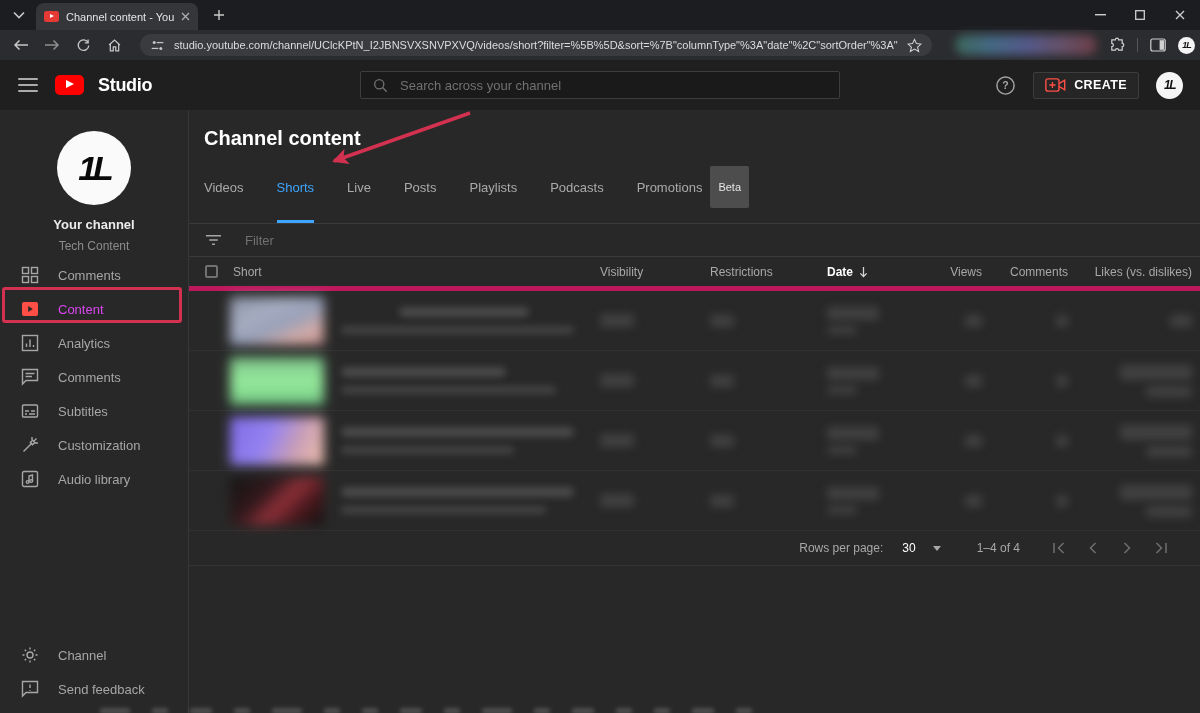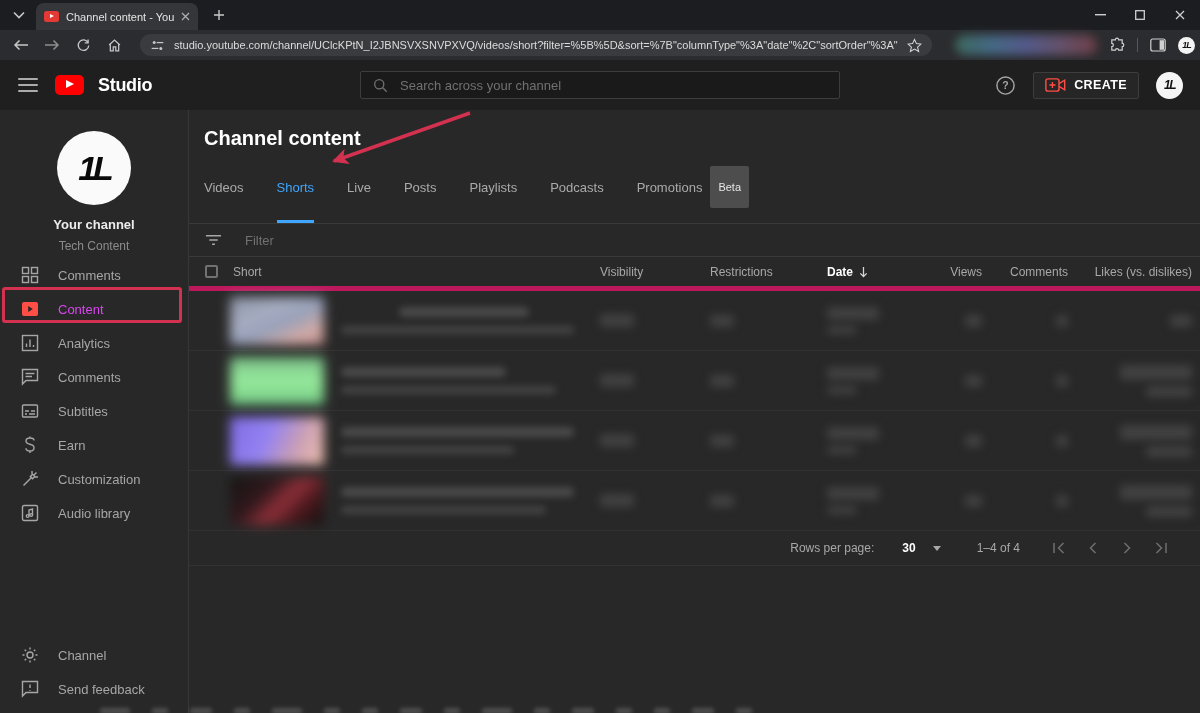--- a/index.html
+++ b/index.html
@@ -89,21 +89,21 @@
   .b-date1 { width:52px; height:13px; }
   .b-date2 { width:30px; height:8px; margin-top:6px; }
   .cell-right { display:flex; flex-direction:column; align-items:flex-end; }
   .b-views { width:17px; height:12px; }
   .b-com { width:12px; height:12px; }
   .b-likes-sm { width:22px; height:12px; }
   .b-likes1 { width:72px; height:15px; }
   .b-likes2 { width:46px; height:11px; margin-top:6px; }
 
   .table-footer { height:35px; border-bottom:1px solid #333; display:flex; align-items:center; justify-content:flex-end; padding-right:22px; font-size:12px; color:#a8a8a8; }
-  .rpp-value { color:#fff; font-weight:700; margin-left:28px; }
+  .rpp-value { color:#fff; font-weight:400; margin-left:19px; }
   .dd-arrow { width:0; height:0; border-left:4.5px solid transparent; border-right:4.5px solid transparent; border-top:5px solid #a8a8a8; margin-left:17px; }
   .page-info { margin-left:36px; }
   .pager { display:flex; margin-left:22px; }
   .pg-btn { width:34px; height:24px; display:flex; align-items:center; justify-content:center; }
 
   
   .annot-rect { position:absolute; left:2px; top:287px; width:180px; height:36px; border:3px solid #d23150; border-radius:3px; z-index:60; pointer-events:none; }
   .annot-svg { position:absolute; left:0; top:0; z-index:60; pointer-events:none; }
 
   
@@ -287,26 +287,20 @@
         <svg width="18" height="18" viewBox="0 0 18 18">
             <g fill="none" stroke="#a6a6a6" stroke-width="1.4">
               <rect x="1.5" y="3" width="15" height="12" rx="1"></rect>
               <path d="M4 9 H8 M10 9 H14 M4 12 H6 M8 12 H14"></path>
             </g>
           </svg>
         <span class="lbl">Subtitles</span>
       </div>
       <div class="nav-item">
         <svg width="18" height="18" viewBox="0 0 18 18">
-            <path d="M13 4.5 C13 3 11.5 2 9 2 C6.5 2 5 3.2 5 5 C5 7 7 7.8 9 8.3 C11 8.8 13 9.6 13 11.7 C13 13.8 11.3 15 9 15 C6.5 15 5 13.8 5 12.3 M9 0.5 V2 M9 15 V17" fill="none" stroke="#a6a6a6" stroke-width="1.4"></path>
-          </svg>
-        <span class="lbl">Earn</span>
-      </div>
-      <div class="nav-item">
-        <svg width="18" height="18" viewBox="0 0 18 18">
             <g fill="none" stroke="#a6a6a6" stroke-width="1.4">
               <path d="M2.5 15.5 L11 7"></path>
               <path d="M11 4 V1 M14 7 H17 M13 5 L15.5 2.5"></path>
               <rect x="10" y="5" width="3.2" height="3.2" transform="rotate(45 11.6 6.6)"></rect>
             </g>
           </svg>
         <span class="lbl">Customization</span>
       </div>
       <div class="nav-item">
         <svg width="18" height="18" viewBox="0 0 18 18">

